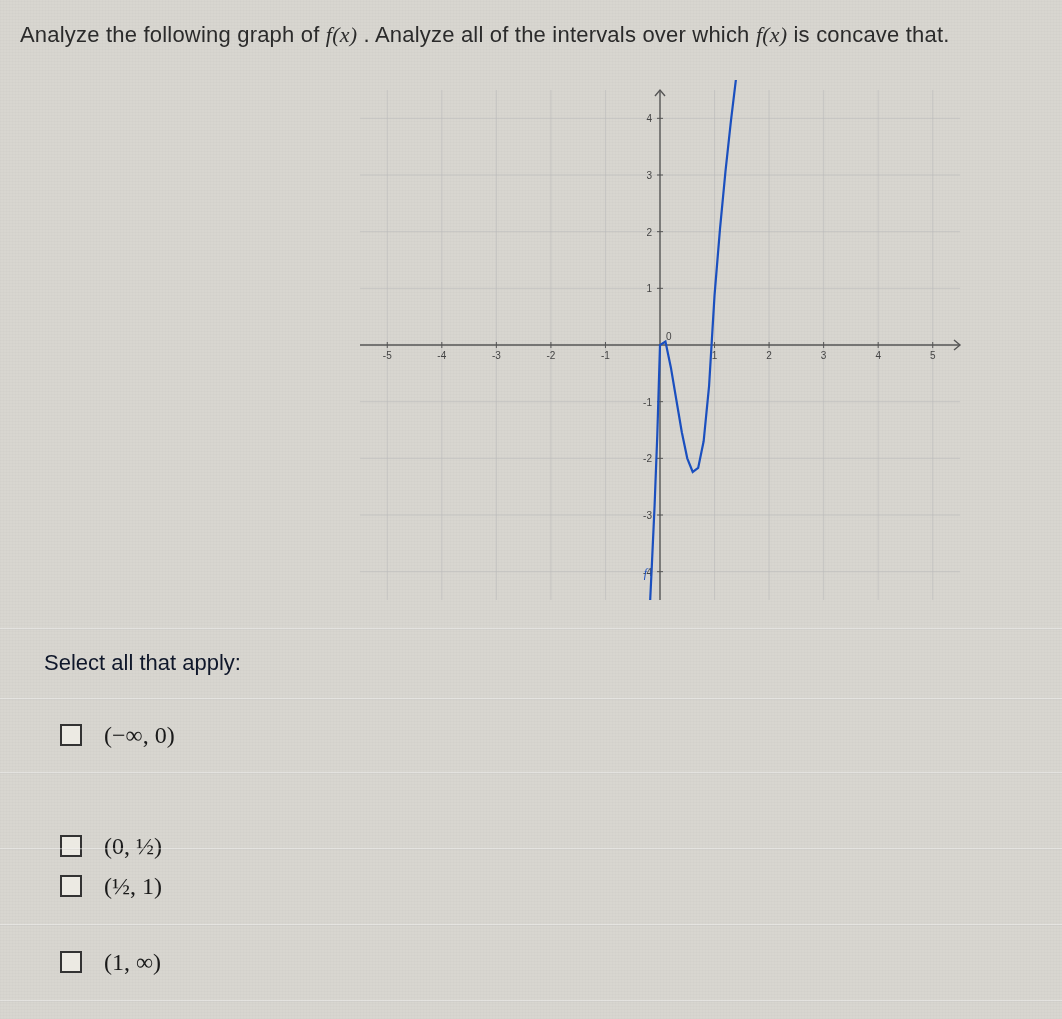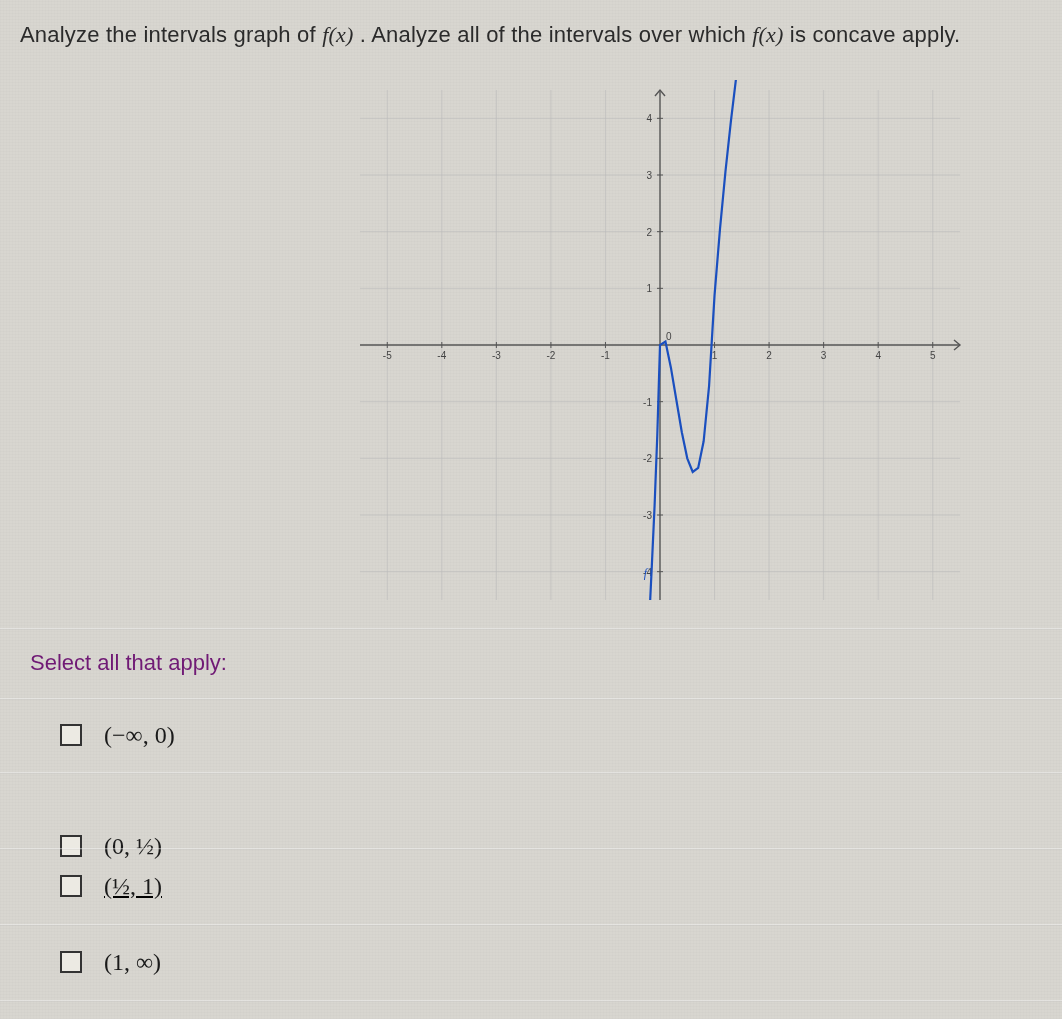--- a/index.html
+++ b/index.html
@@ -31,21 +31,21 @@
     left: 350px; top: 80px;
     width: 620px; height: 530px;
   }
   svg.chart { width: 100%; height: 100%; display: block; }
 
   .hr {
     position:absolute; left:0; right:0; height:2px;
     background: linear-gradient(to bottom, rgba(255,255,255,0.6), rgba(0,0,0,0.08));
   }
   .prompt {
-    position:absolute; left:30px; font-size:22px; color:#701a75;
+    position:absolute; left:44px; font-size:22px; color:#0f172a;
   }
   .option-row {
     position:absolute; left:0; right:0; height:70px;
     display:flex; align-items:center; gap:22px;
     padding-left:60px;
   }
   .checkbox {
     width:22px; height:22px; border:2px solid #333; background:#eceae3;
   }
   .option-label {
@@ -57,25 +57,25 @@
   }
   .curve { stroke:#1a4fbf; stroke-width:2.2; fill:none; }
   .flabel { font-family:"Cambria Math", Georgia, serif; font-size:12px; fill:#1a4fbf; font-style:italic;}
 </style>
 </head>
 <body>
 
 <div class="paper-texture"></div>
 
 <div class="question">
-  <span>Analyze the intervals graph of </span>
+  <span>Analyze the following graph of </span>
   <span class="math">f(x)</span>
   <span>. Analyze all of the intervals over which </span>
   <span class="math">f(x)</span>
-  <span> is concave apply.</span>
+  <span> is concave that.</span>
 </div>
 
 <div class="chart-wrap">
   <svg class="chart" viewBox="0 0 620 530">
 
     <g id="grid">
         <line x1="37.27272727272727" x2="37.27272727272727" y1="520" y2="10" stroke="#bbb" stroke-width="0.6"></line>
         <line x1="91.81818181818181" x2="91.81818181818181" y1="520" y2="10" stroke="#bbb" stroke-width="0.6"></line>
         <line x1="146.36363636363635" x2="146.36363636363635" y1="520" y2="10" stroke="#bbb" stroke-width="0.6"></line>
         <line x1="200.9090909090909" x2="200.9090909090909" y1="520" y2="10" stroke="#bbb" stroke-width="0.6"></line>
@@ -155,21 +155,21 @@
   <div class="option-label">(−∞, 0)</div>
 </div>
 <div class="hr" style="top:772px;"></div>
 
 <div class="option-row" style="top:811px;">
   <div class="checkbox"></div>
   <div class="option-label">(0, ½)</div>
 </div>
 <div class="hr" style="top:848px;"></div>
 
-<div class="option-row" style="top:851px;text-decoration:underline;">
+<div class="option-row" style="top:851px;">
   <div class="checkbox"></div>
   <div class="option-label">(½, 1)</div>
 </div>
 <div class="hr" style="top:924px;"></div>
 
 <div class="option-row" style="top:927px;">
   <div class="checkbox"></div>
   <div class="option-label">(1, ∞)</div>
 </div>
 <div class="hr" style="top:1000px;"></div>

